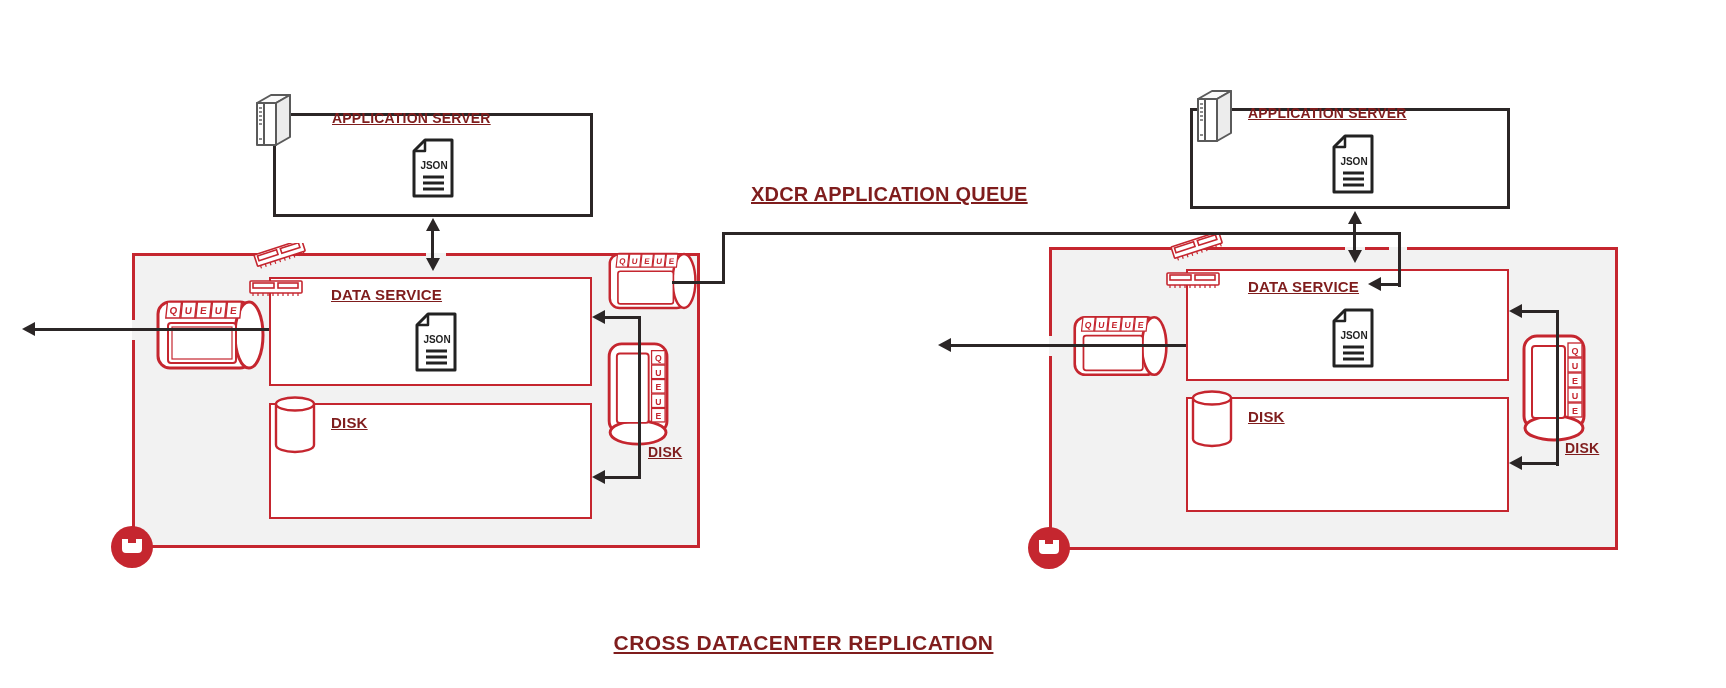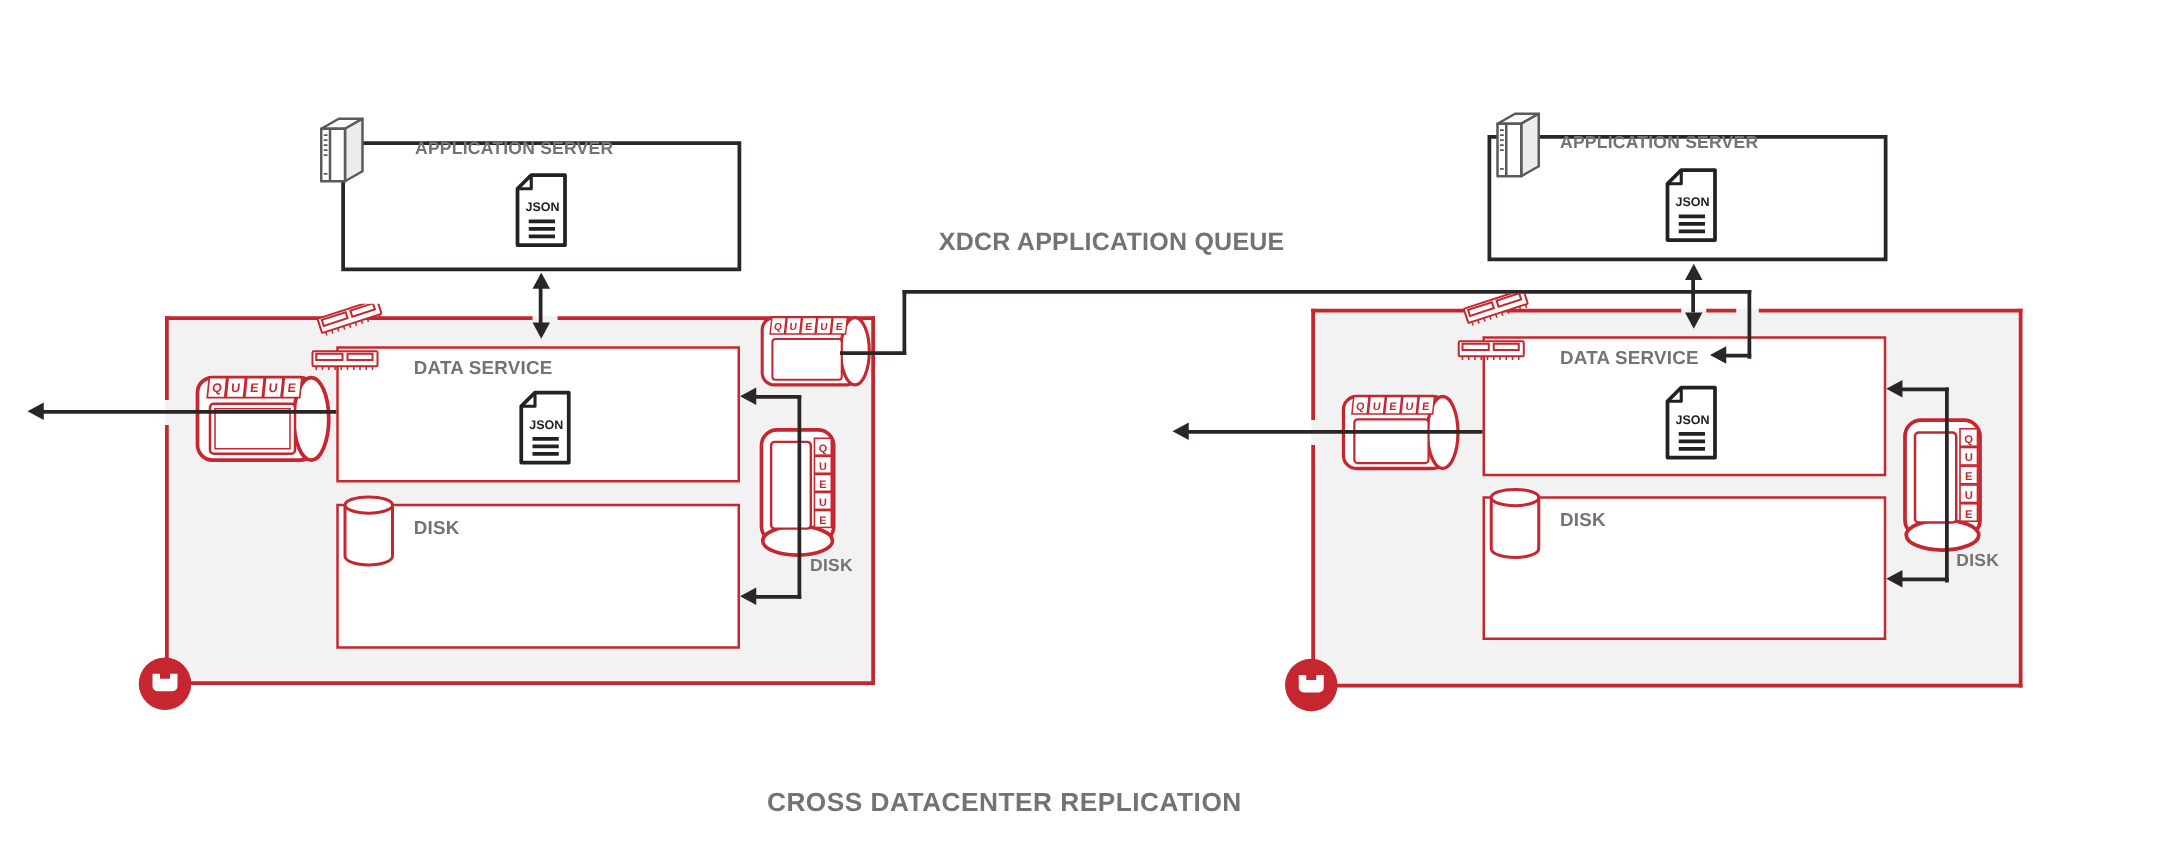--- a/index.html
+++ b/index.html
@@ -3,21 +3,21 @@
 <meta charset="utf-8">
 <style>
   html,body{margin:0;padding:0;background:#fff;}
   body{font-family:"Liberation Sans", sans-serif;}
   #canvas{position:relative;width:1726px;height:688px;background:#fff;overflow:hidden;}
   .abs{position:absolute;}
   .hline,.vline{position:absolute;background:#2b2626;}
   .redbox{position:absolute;background:#fff;border:2px solid #c5262f;}
   .blackbox{position:absolute;background:#fff;border:3px solid #2b2626;}
   .redseg{position:absolute;background:#c5262f;}
-  .lbl{position:absolute;font-weight:bold;color:#737373;letter-spacing:0.2px;white-space:nowrap;}
+  .lbl{position:absolute;font-weight:bold;color:#7f1d1d;letter-spacing:0.2px;white-space:nowrap;text-decoration:underline;}
   .ah-left{position:absolute;width:0;height:0;border-top:7px solid transparent;border-bottom:7px solid transparent;border-right:13px solid #2b2626;}
   .ah-up{position:absolute;width:0;height:0;border-left:7px solid transparent;border-right:7px solid transparent;border-bottom:13px solid #2b2626;}
   .ah-down{position:absolute;width:0;height:0;border-left:7px solid transparent;border-right:7px solid transparent;border-top:13px solid #2b2626;}
   svg text{font-family:"Liberation Sans", sans-serif;}
 </style>
 </head>
 <body>
 
 <div id="canvas">
 

